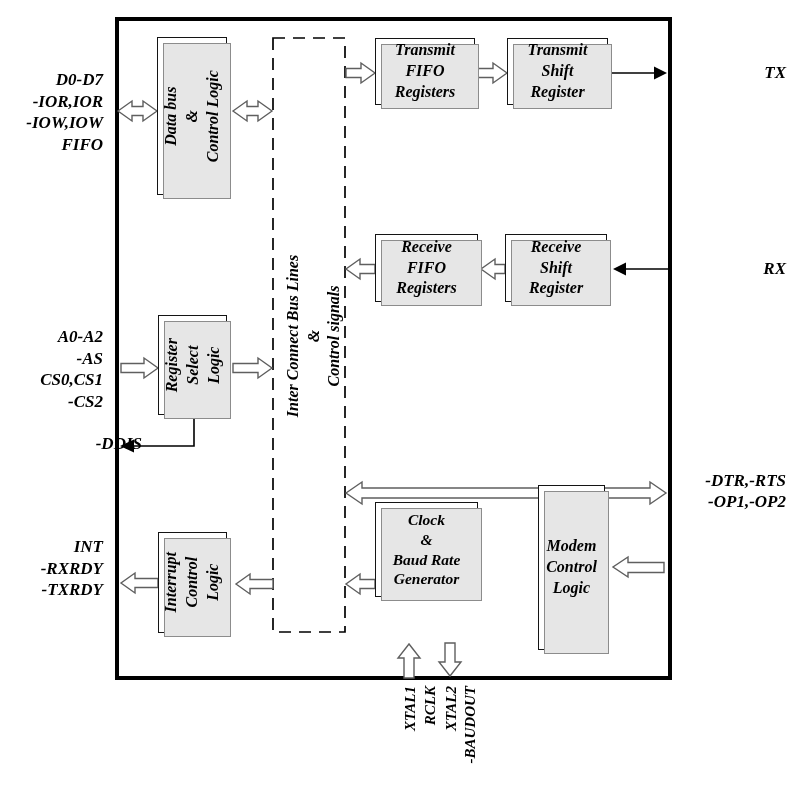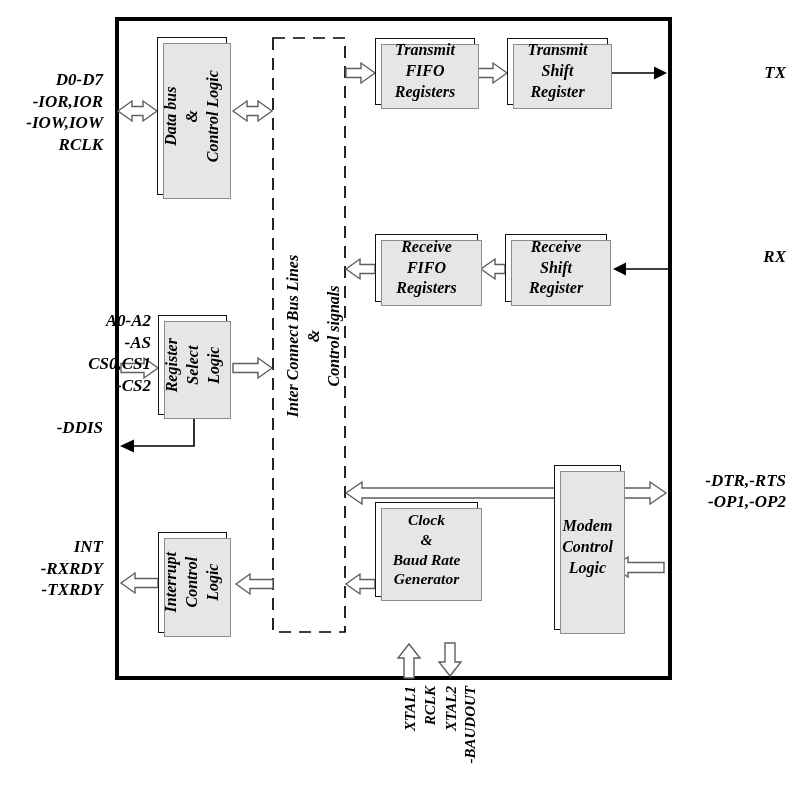--- a/index.html
+++ b/index.html
@@ -131,41 +131,41 @@
 Register</div>
   </div>
 
   <div class="block" style="left:375px;top:502px;width:103px;height:95px;">
     <div class="block-label" style="line-height:1.28;font-size:15.5px;">Clock
 &amp;
 Baud Rate
 Generator</div>
   </div>
 
-  <div class="block" style="left:538px;top:465px;width:67px;height:165px;margin-left:16px;">
+  <div class="block" style="left:538px;top:485px;width:67px;height:165px;">
     <div class="block-label">Modem
 Control
 Logic</div>
   </div>
 
   <div class="plabel pl-left" style="top:69px;">D0-D7
 -IOR,IOR
 -IOW,IOW
-RCLK</div>
-  <div class="plabel pl-left" style="top:310px;padding-left:48px;">A0-A2
+FIFO</div>
+  <div class="plabel pl-left" style="top:326px;">A0-A2
 -AS
 CS0,CS1
 -CS2</div>
-  <div class="plabel pl-left" style="top:417px;">-DDIS</div>
+  <div class="plabel pl-left" style="top:433px;margin-left:39px;">-DDIS</div>
   <div class="plabel pl-left" style="top:536px;">INT
 -RXRDY
 -TXRDY</div>
 
   <div class="plabel pl-right" style="top:62px;">TX</div>
-  <div class="plabel pl-right" style="top:246px;">RX</div>
+  <div class="plabel pl-right" style="top:258px;">RX</div>
   <div class="plabel pl-right" style="top:470px;">-DTR,-RTS
 -OP1,-OP2</div>
 
   <div class="plabel pl-bottom" style="left:360px;top:725px;">XTAL1</div>
   <div class="plabel pl-bottom" style="left:380px;top:725px;">RCLK</div>
   <div class="plabel pl-bottom" style="left:401px;top:725px;">XTAL2</div>
   <div class="plabel pl-bottom" style="left:420px;top:725px;">-BAUDOUT</div>
 
 </div>
 

